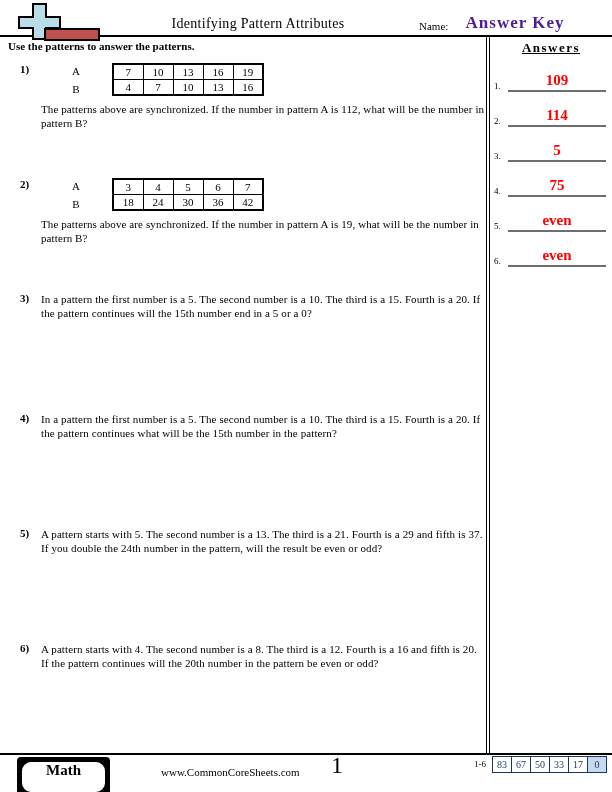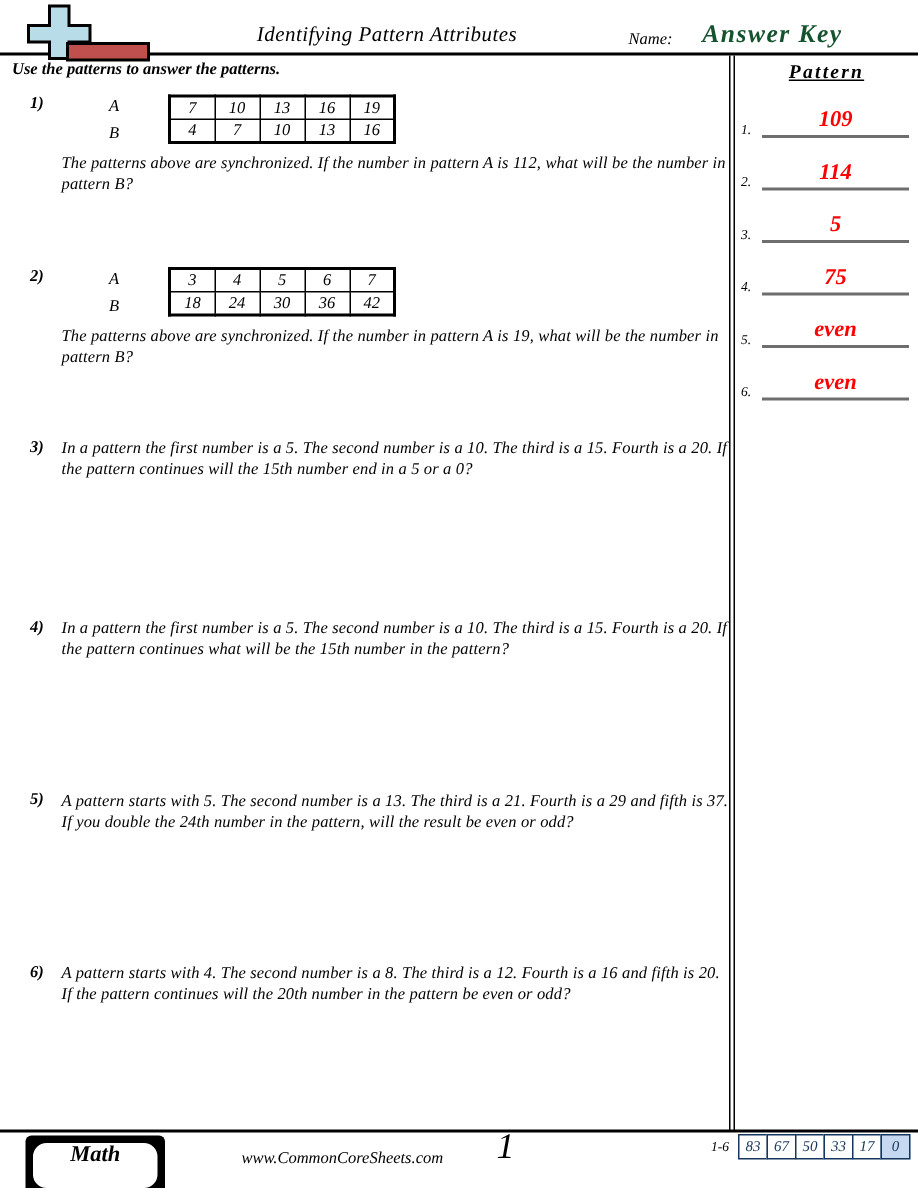--- a/index.html
+++ b/index.html
@@ -5,34 +5,33 @@
   * { margin: 0; padding: 0; box-sizing: border-box; }
   html, body { background: #ffffff; }
   .page {
     position: relative;
     width: 612px;
     height: 792px;
     background: #ffffff;
     font-family: "Liberation Serif", "DejaVu Serif", serif;
     color: #000000;
     overflow: hidden;
-    font-style: italic;
   }
 
   
   .logo { position: absolute; left: 8px; top: 1px; z-index: 2; }
   .title {
     position: absolute; left: 108px; top: 16px; width: 300px;
     text-align: center; font-size: 14px; letter-spacing: 0.3px;
   }
   .name-label { position: absolute; left: 419px; top: 20px; font-size: 11px; }
   .name-value {
     position: absolute; left: 455px; top: 13px; width: 120px;
     text-align: center; font-size: 17px; font-weight: bold;
-    color: #14532d; letter-spacing: 1px;
+    color: #4c1d95; letter-spacing: 1px;
   }
   .header-rule {
     position: absolute; left: 0; top: 35px; width: 612px; height: 2px;
     background: #000000;
   }
   .instruction {
     position: absolute; left: 8px; top: 40px;
     font-size: 11px; font-weight: bold;
   }
 
@@ -110,21 +109,21 @@
     <path d="M25 3 h13 v13 h14 v11 h-14 v11 h-13 v-11 h-14 v-11 h14 z" fill="#b8dce8" stroke="#000" stroke-width="2"></path>
     <rect x="37" y="28" width="54" height="11" fill="#c0504d" stroke="#000" stroke-width="2"></rect>
   </svg>
   <div class="title">Identifying Pattern Attributes</div>
   <div class="name-label">Name:</div>
   <div class="name-value">Answer Key</div>
   <div class="header-rule"></div>
   <div class="instruction">Use the patterns to answer the patterns.</div>
 
   <div class="answers-divider"></div>
-  <div class="answers-title">Pattern</div>
+  <div class="answers-title">Answers</div>
 
   <div class="ans-item" style="top:70px">
     <span class="ans-num">1.</span>
     <div class="ans-line">109</div>
   </div>
   <div class="ans-item" style="top:105px">
     <span class="ans-num">2.</span>
     <div class="ans-line">114</div>
   </div>
   <div class="ans-item" style="top:140px">

